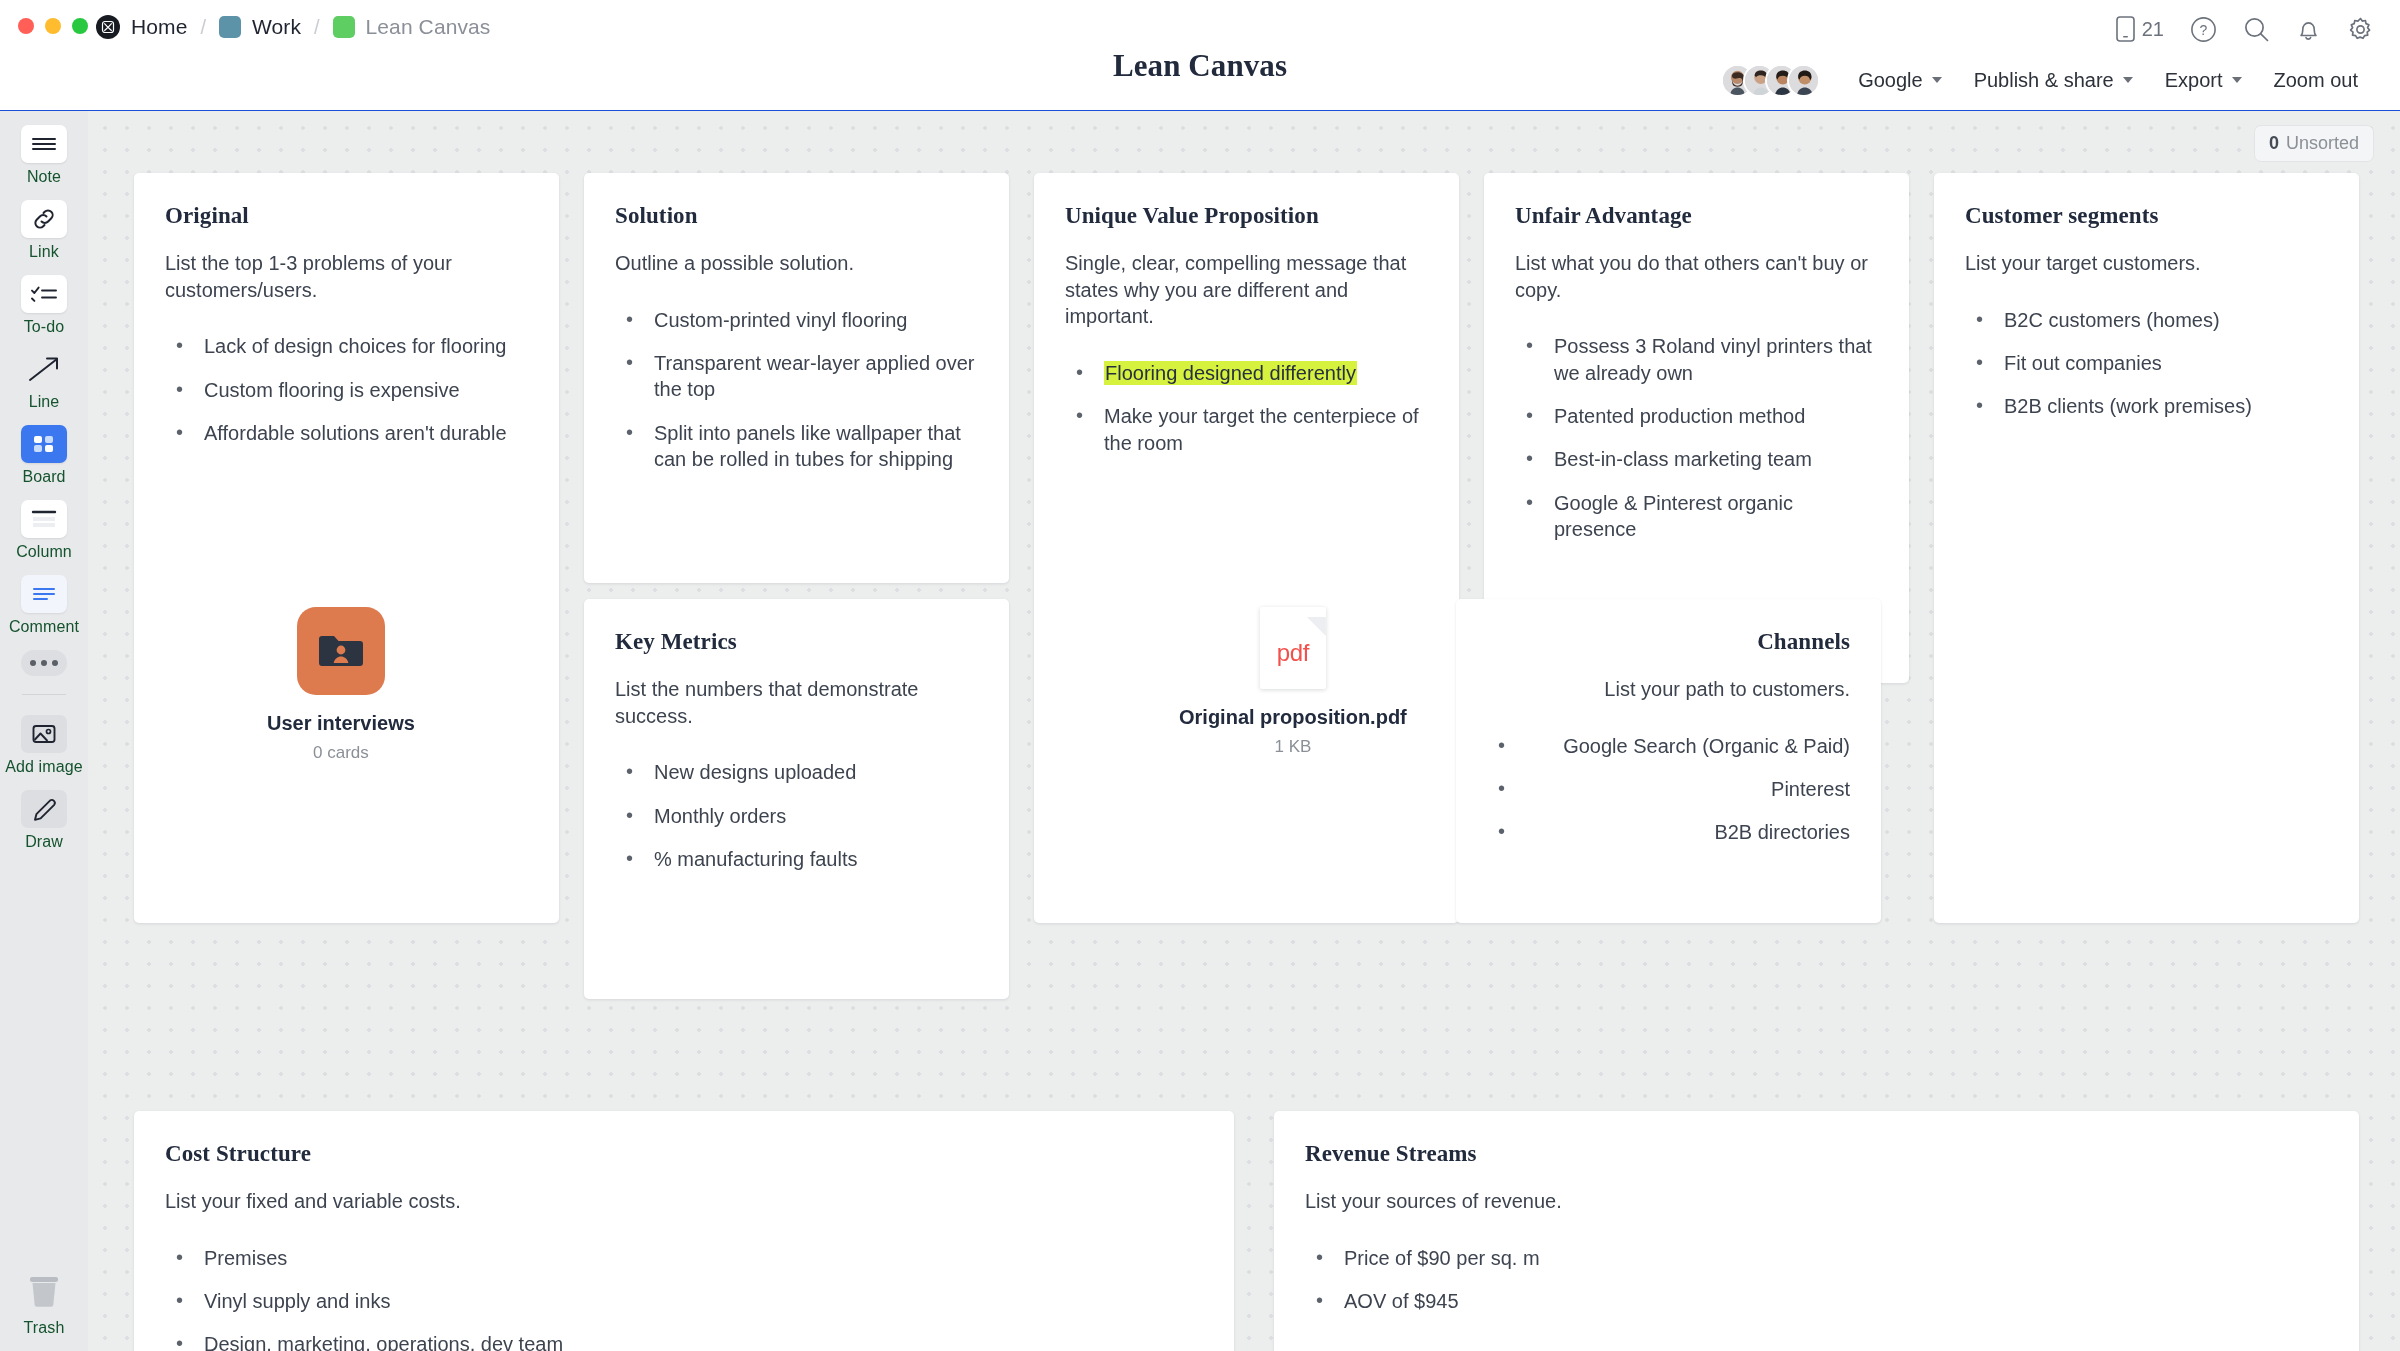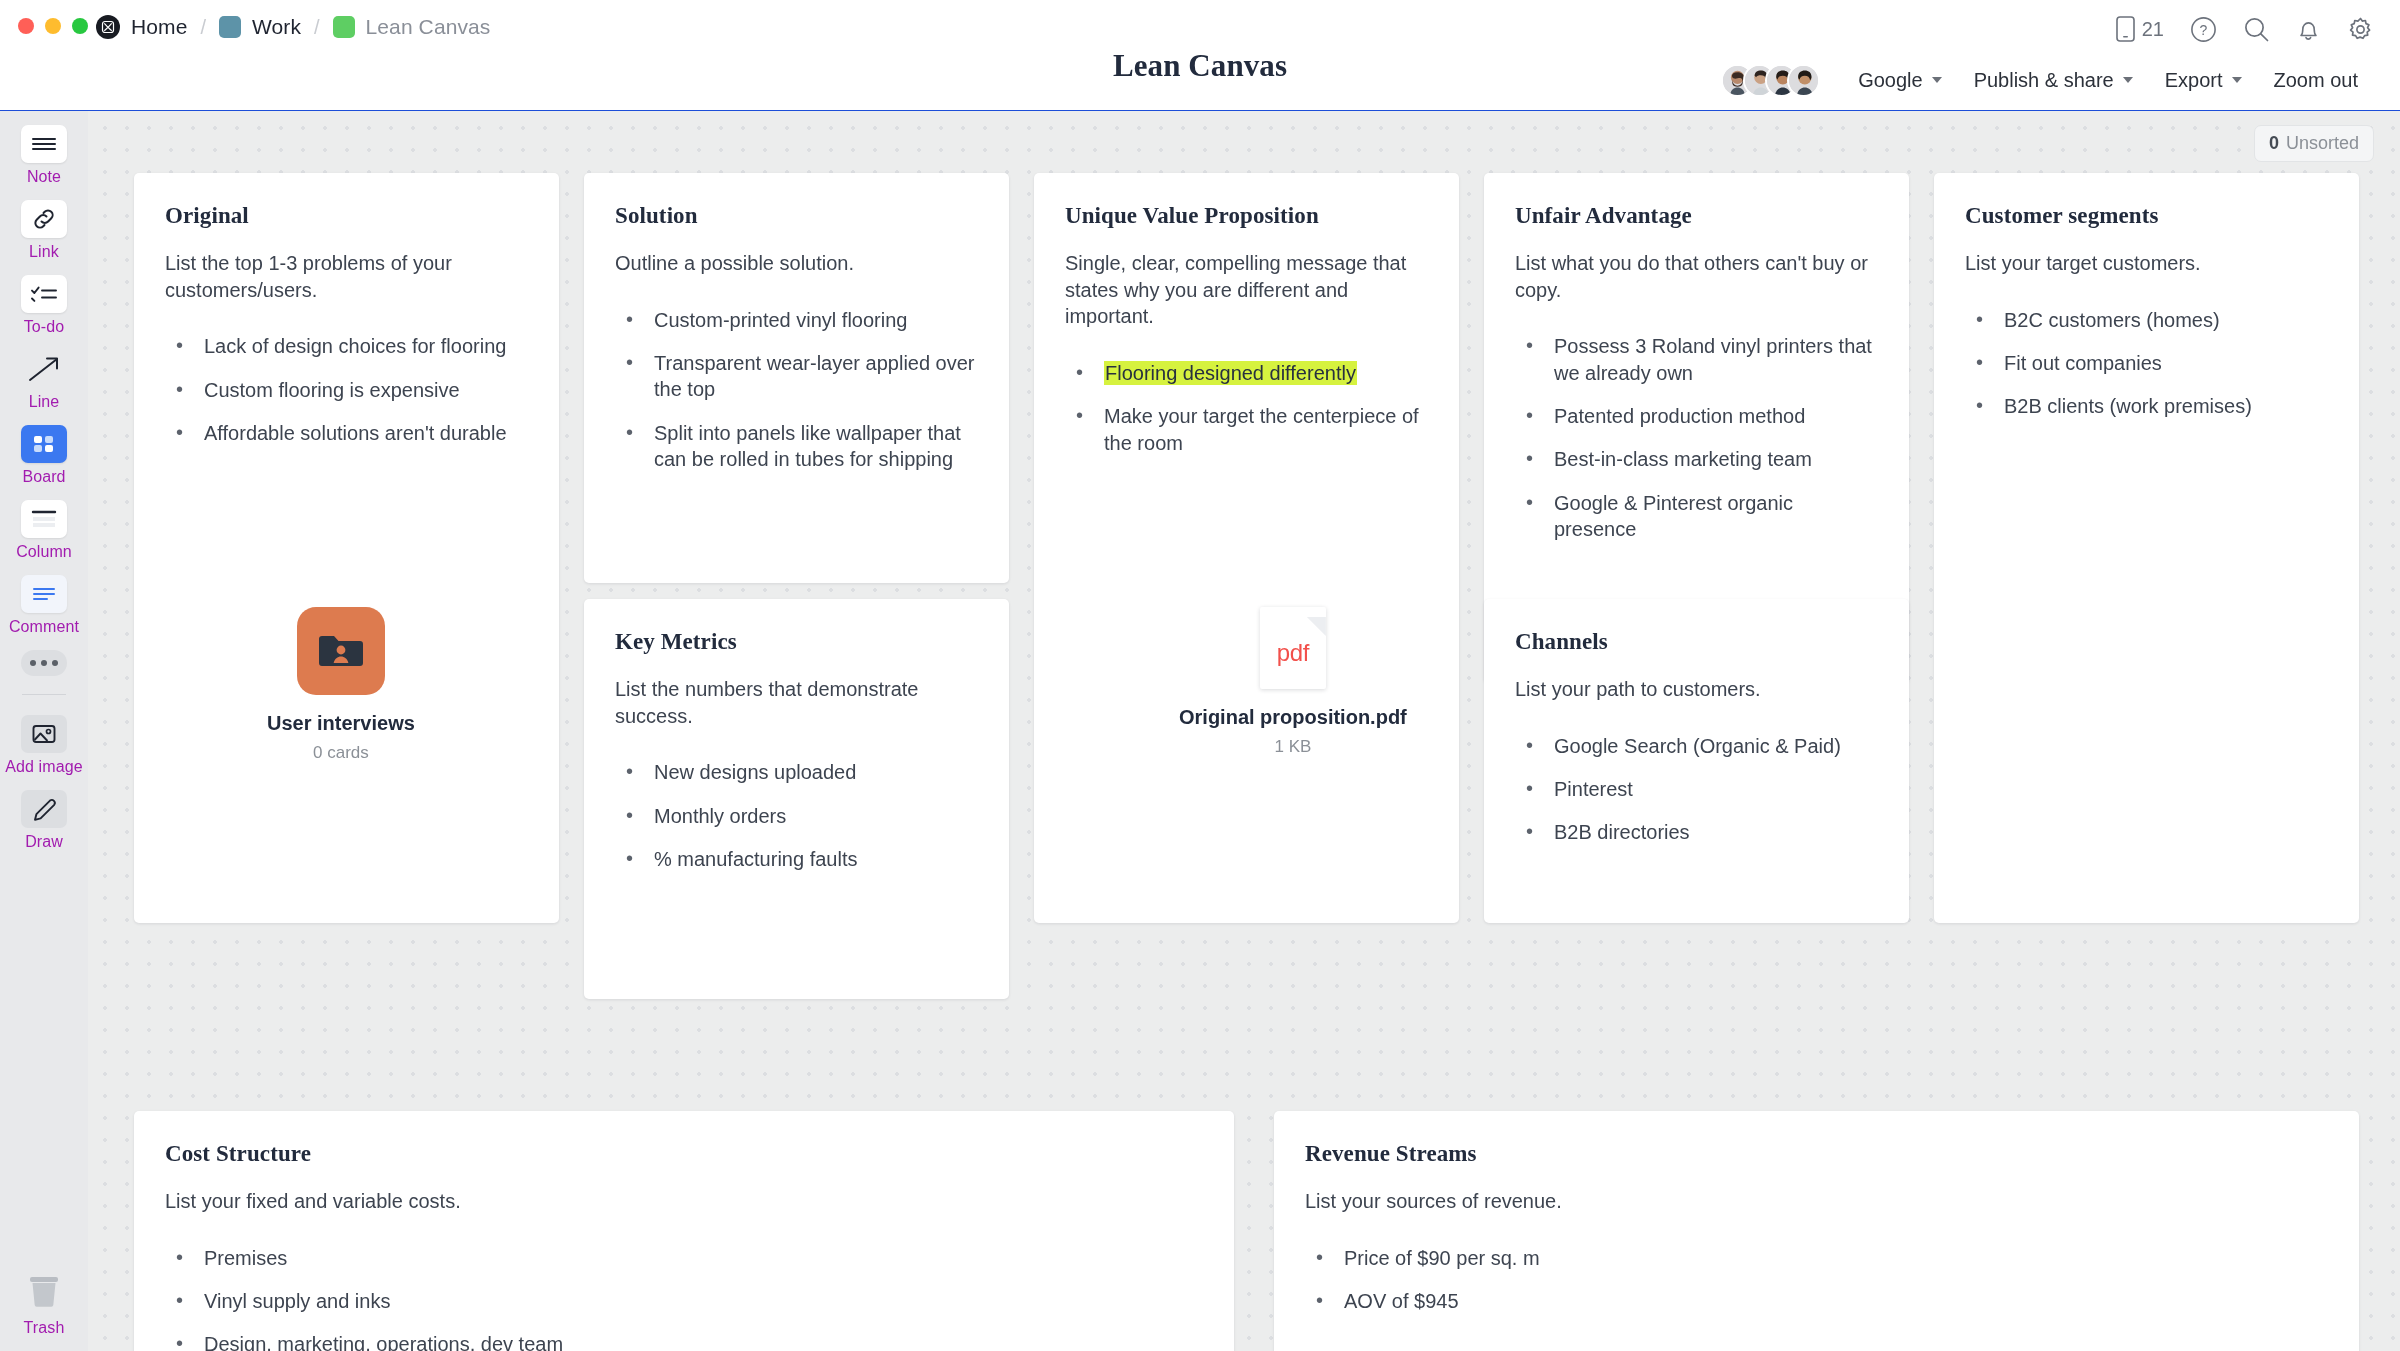--- a/index.html
+++ b/index.html
@@ -86,21 +86,21 @@
   }
   .tool-ico {
     width: 46px; height: 38px; border-radius: 7px; background: #fff;
     display: flex; align-items: center; justify-content: center;
     box-shadow: 0 1px 2px rgba(0,0,0,.09);
   }
   .tool-ico.plain { background: transparent; box-shadow: none; }
   .tool-ico.active { background: #3b78f0; }
   .tool-ico.soft { background: #dcdee1; box-shadow: none; }
   .tool-ico.comment { background: #f2f5fb; box-shadow: 0 1px 2px rgba(0,0,0,.08); }
-  .tool-lbl { font-size: 16px; color: #a21caf; margin-top: 5px; letter-spacing: .1px; }
+  .tool-lbl { font-size: 16px; color: #14532d; margin-top: 5px; letter-spacing: .1px; }
   .dots-pill {
     width: 46px; height: 26px; border-radius: 13px; background: #dcdee1;
     display: flex; align-items: center; justify-content: center; gap: 5px;
   }
   .dots-pill i { width: 6px; height: 6px; border-radius: 50%; background: #5b6068; display:block; }
   .tool-divider { width: 44px; height: 1px; background: #d2d4d8; margin: 18px 0 6px; }
   .trash-wrap { position: absolute; bottom: 14px; left: 0; width: 88px;
     display: flex; flex-direction: column; align-items: center; cursor: pointer; }
 
   
@@ -488,21 +488,21 @@
     <h3>Unfair Advantage</h3>
     <div class="desc">List what you do that others can't buy or copy.</div>
     <ul>
       <li>Possess 3 Roland vinyl printers that we already own</li>
       <li>Patented production method</li>
       <li>Best-in-class marketing team</li>
       <li>Google &amp; Pinterest organic presence</li>
     </ul>
   </div>
 
-  <div class="card" style="left:1396px; top:488px; width:425px; height:324px;">
+  <div class="card" style="left:1368px; top:488px; width:425px; height:324px;text-align:right;">
     <h3>Channels</h3>
     <div class="desc">List your path to customers.</div>
     <ul>
       <li>Google Search (Organic &amp; Paid)</li>
       <li>Pinterest</li>
       <li>B2B directories</li>
     </ul>
   </div>
 
   <div class="card" style="left:1846px; top:62px; width:425px; height:750px;">

